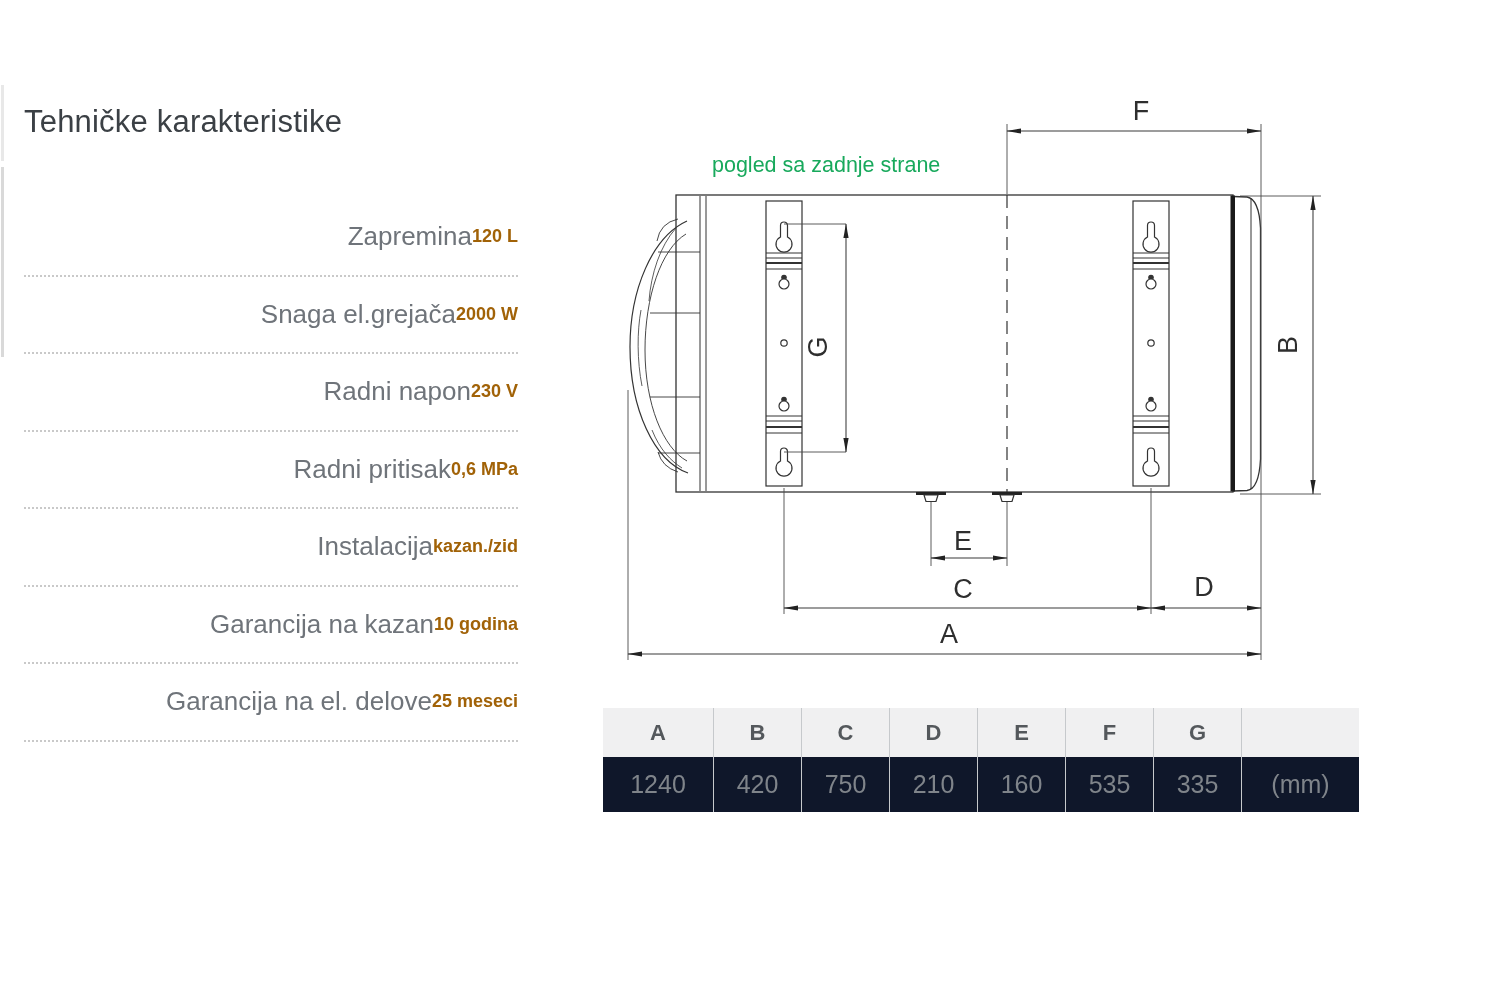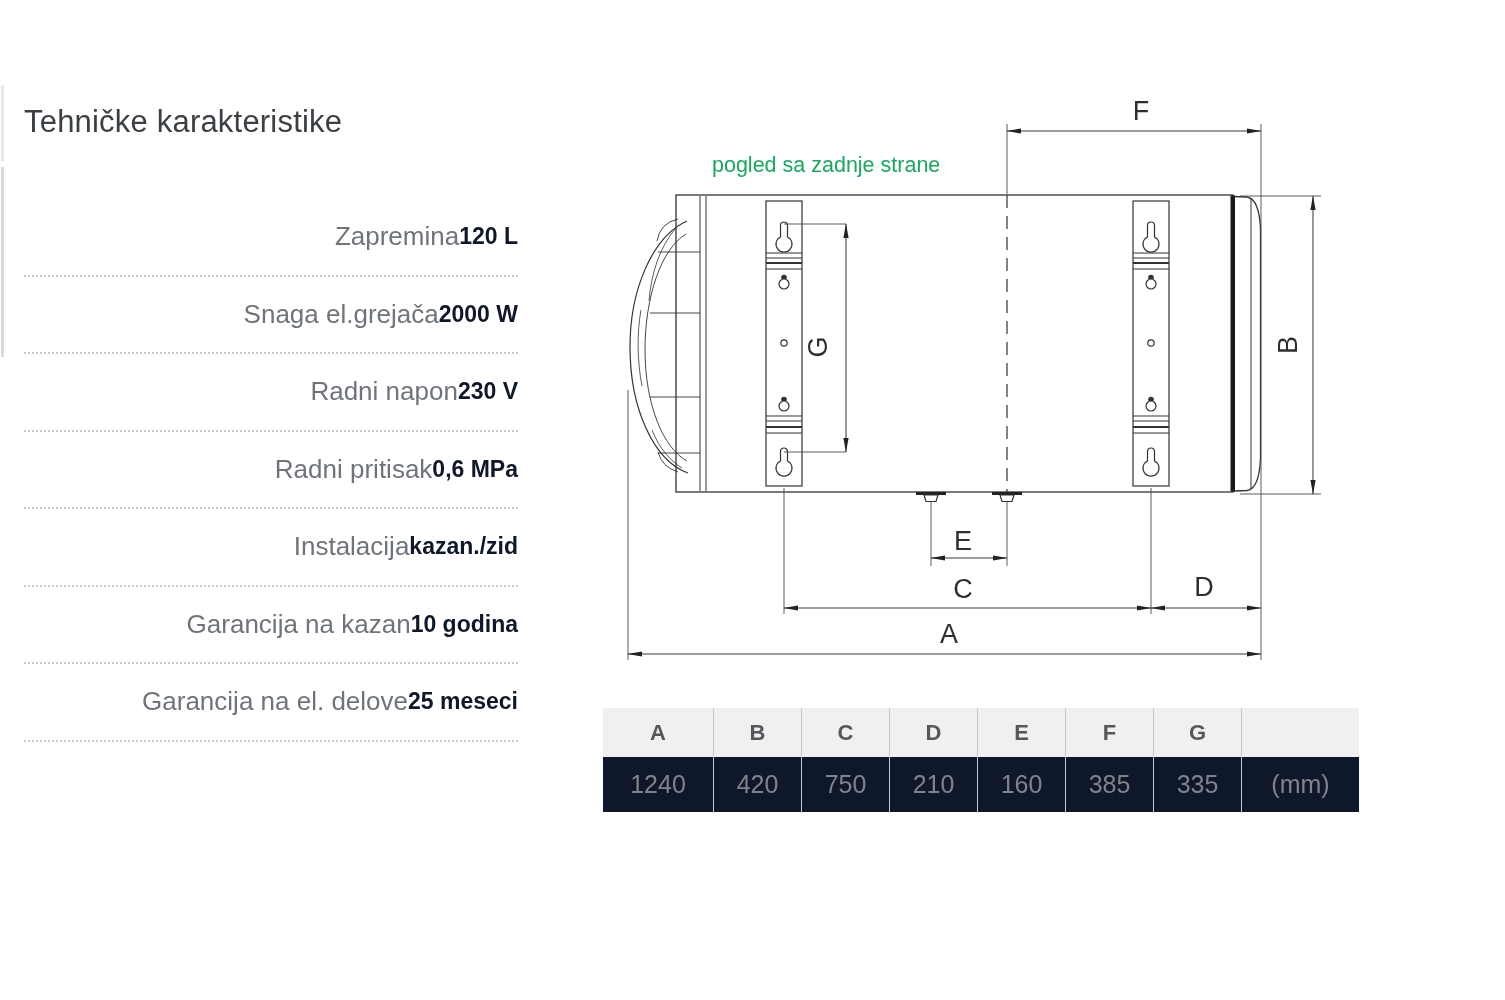--- a/index.html
+++ b/index.html
@@ -14,21 +14,21 @@
   .page-title{
     position:absolute;left:24px;top:104px;width:494px;margin:0;
     font-size:31px;font-weight:400;color:#3b4045;letter-spacing:0.2px;
   }
   .spec-rows{position:absolute;left:24px;top:199px;width:494px;}
   .spec-row{
     height:77.5px;display:flex;align-items:center;justify-content:flex-end;
     border-bottom:2px dotted #c9c9c9;box-sizing:border-box;
   }
   .spec-label{font-size:26px;color:#6f747a;}
-  .spec-value{font-size:23px;font-weight:700;color:#0f172a;}
+  .spec-value{font-size:18px;font-weight:700;color:#a16207;}
 
   .diagram-wrap{position:absolute;left:600px;top:85px;width:770px;height:615px;}
 
   .dims-table{
     position:absolute;left:603px;top:708px;display:flex;
   }
   .dims-col{box-sizing:border-box;}
   .dims-col + .dims-col{border-left:1px solid #c6c9cc;}
   .dims-th{
     height:49px;display:flex;align-items:center;justify-content:center;
@@ -220,21 +220,21 @@
   <div class="dims-col" style="width:88px">
     <div class="dims-th">D</div>
     <div class="dims-td">210</div>
   </div>
   <div class="dims-col" style="width:88px">
     <div class="dims-th">E</div>
     <div class="dims-td">160</div>
   </div>
   <div class="dims-col" style="width:88px">
     <div class="dims-th">F</div>
-    <div class="dims-td">385</div>
+    <div class="dims-td">535</div>
   </div>
   <div class="dims-col" style="width:88px">
     <div class="dims-th">G</div>
     <div class="dims-td">335</div>
   </div>
   <div class="dims-col" style="width:118px">
     <div class="dims-th"></div>
     <div class="dims-td">(mm)</div>
   </div>
 </div>

